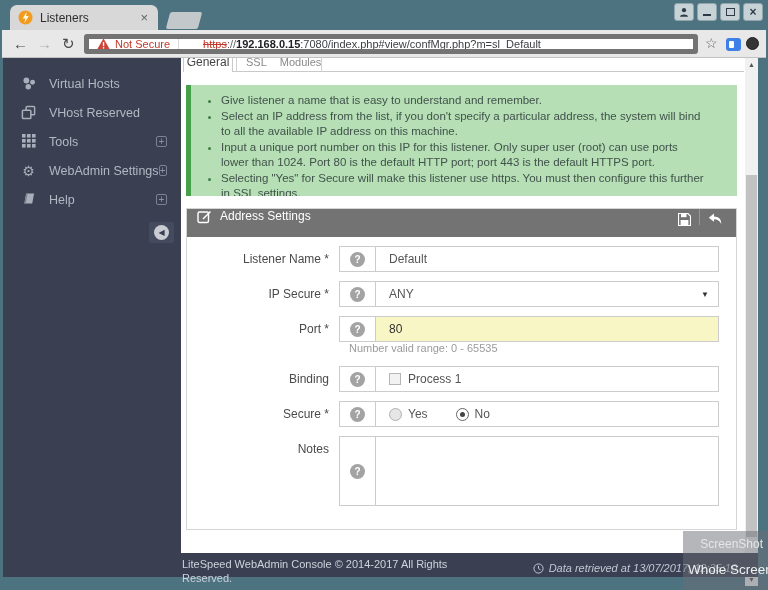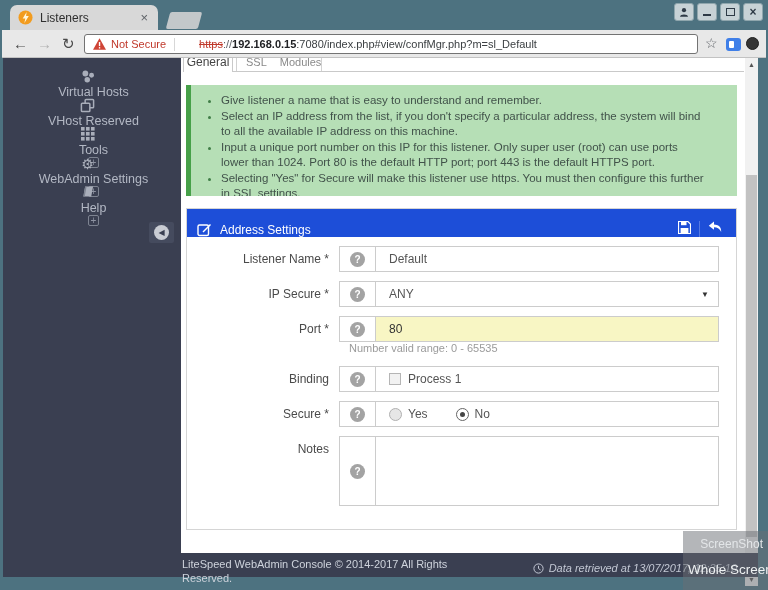--- a/index.html
+++ b/index.html
@@ -20,42 +20,42 @@
           display:flex; align-items:center; justify-content:center; }
   .wb-min { width:8px; height:2px; background:#2e3a46; margin-top:6px; }
   .wb-max { width:9px; height:8px; border:1.5px solid #2e3a46; }
   .wb-x { font-size:12px; font-weight:bold; color:#2e3a46; line-height:1; }
 
   
   #toolbar { position:absolute; left:2px; right:2px; top:30px; height:28px; background:#e8e8e8; border-bottom:1px solid #c2c2c2; }
   .navi { position:absolute; top:5px; font-size:15px; line-height:18px; color:#4a4a4a; }
   .navi.fwd { color:#b3b3b3; }
   .urlbar { position:absolute; left:82px; top:4px; width:614px; height:20px; background:#fff;
-            border:1px solid #737373; border-radius:3px; display:flex; align-items:center; padding:0 8px; overflow:hidden; }
+            border:5px solid #737373; border-radius:3px; display:flex; align-items:center; padding:0 8px; overflow:hidden; }
   .warn-svg { width:13px; height:12px; flex:0 0 auto; }
   .not-secure { color:#c0392b; font-size:11px; margin-left:5px; white-space:nowrap; }
   .url-div { width:1px; height:13px; background:#d7d7d7; margin:0 8px; flex:0 0 auto; }
   .url-text { font-size:11px; color:#3c4043; white-space:nowrap; }
   .url-scheme { color:#c0392b; text-decoration:line-through;margin-left:16px; }
   .url-sep { color:#5f6368; }
   .url-host { color:#202124; font-weight:bold; }
   .tb-star { position:absolute; left:703px; top:5px; font-size:14px; color:#5f6368; }
   .ext-blue { position:absolute; left:724px; top:8px; width:15px; height:13px; background:#3f7fe8; border-radius:3px; }
   .ext-blue::after { content:""; position:absolute; left:3px; top:3px; width:5px; height:7px; background:#fff; border-radius:1px; }
   .ext-dark { position:absolute; left:744px; top:7px; width:13px; height:13px; background:#343434; border-radius:50%; border:1px solid #1f1f1f; }
   .tb-menu { position:absolute; left:760px; top:5px; font-size:14px; color:#454545; }
 
   
   #sidebar { position:absolute; left:3px; top:58px; width:178px; height:495px; background:#3a3f51; }
   #content { position:absolute; left:181px; top:58px; width:564px; height:495px; background:#fff; }
   #footer  { position:absolute; left:3px; top:553px; width:755px; height:24px; background:#3a3f51; }
 
   
   .side-list { padding-top:11px; }
-  .side-item { height:29px; display:flex; align-items:center; padding:0 14px 0 17px; color:#b3b8c4; font-size:12.5px;flex-direction:column; }
+  .side-item { height:29px; display:flex; align-items:center; padding:0 14px 0 17px; color:#b3b8c4; font-size:12.5px; }
   .side-item .sicon { width:17px; height:16px; margin-right:12px; flex:0 0 auto; text-align:center; color:#a9aeba; font-size:14px; line-height:16px; }
   .side-item .slabel { flex:1; white-space:nowrap; }
   .expand-box { width:11px; height:11px; border:1px solid #7d8391; border-radius:2px; color:#8e93a2;
                 font-size:10px; line-height:9px; text-align:center; }
   .collapse-btn { position:absolute; left:146px; top:164px; width:25px; height:21px; background:#454b5e; border-radius:2px;
                   display:flex; align-items:center; justify-content:center; }
   .collapse-circle { width:15px; height:15px; border-radius:50%; background:#c9ccd3; color:#3a3f51;
                      font-size:8px; line-height:15px; text-align:center; }
 
   
@@ -71,21 +71,21 @@
 
   
   .info-box { position:absolute; left:186px; top:85px; width:551px; height:111px; background:#b6dfb6;
               border-left:5px solid #46a049; color:#41524a; overflow:hidden; }
   .info-box ul { margin:8px 30px 0 30px; }
   .info-box li { font-size:11.5px; line-height:15.5px; }
   .info-box li::marker { color:#3f7d46; }
 
   
   .panel { position:absolute; left:186px; top:208px; width:551px; height:322px; border:1px solid #d5d5d5; background:#fff; }
-  .panel-head { height:28px; background:#1d4ed8; display:flex; align-items:flex-end; padding:0 10px; }
+  .panel-head { height:28px; background:#737373; display:flex; align-items:flex-start; padding:0 10px; }
   .ph-icon { width:15px; height:15px; }
   .ph-title { color:#fff; font-size:12px; margin-left:8px; flex:1; }
   .ph-btn { width:22px; height:20px; display:flex; align-items:center; justify-content:center; }
   .ph-sep { width:1px; height:16px; background:rgba(255,255,255,0.25); margin:0 4px; }
 
   .panel-body { padding-top:9px; }
   .frow { display:flex; margin-bottom:9px; }
   .flabel { width:152px; text-align:right; padding-right:10px; font-size:12px; color:#4a4a4a; line-height:26px; align-self:flex-start; }
   .fbox { width:380px; border:1px solid #ccc; display:flex; min-height:26px; background:#fff; }
   .fhelp { width:36px; border-right:1px solid #ccc; display:flex; align-items:center; justify-content:center; flex:0 0 auto; }

